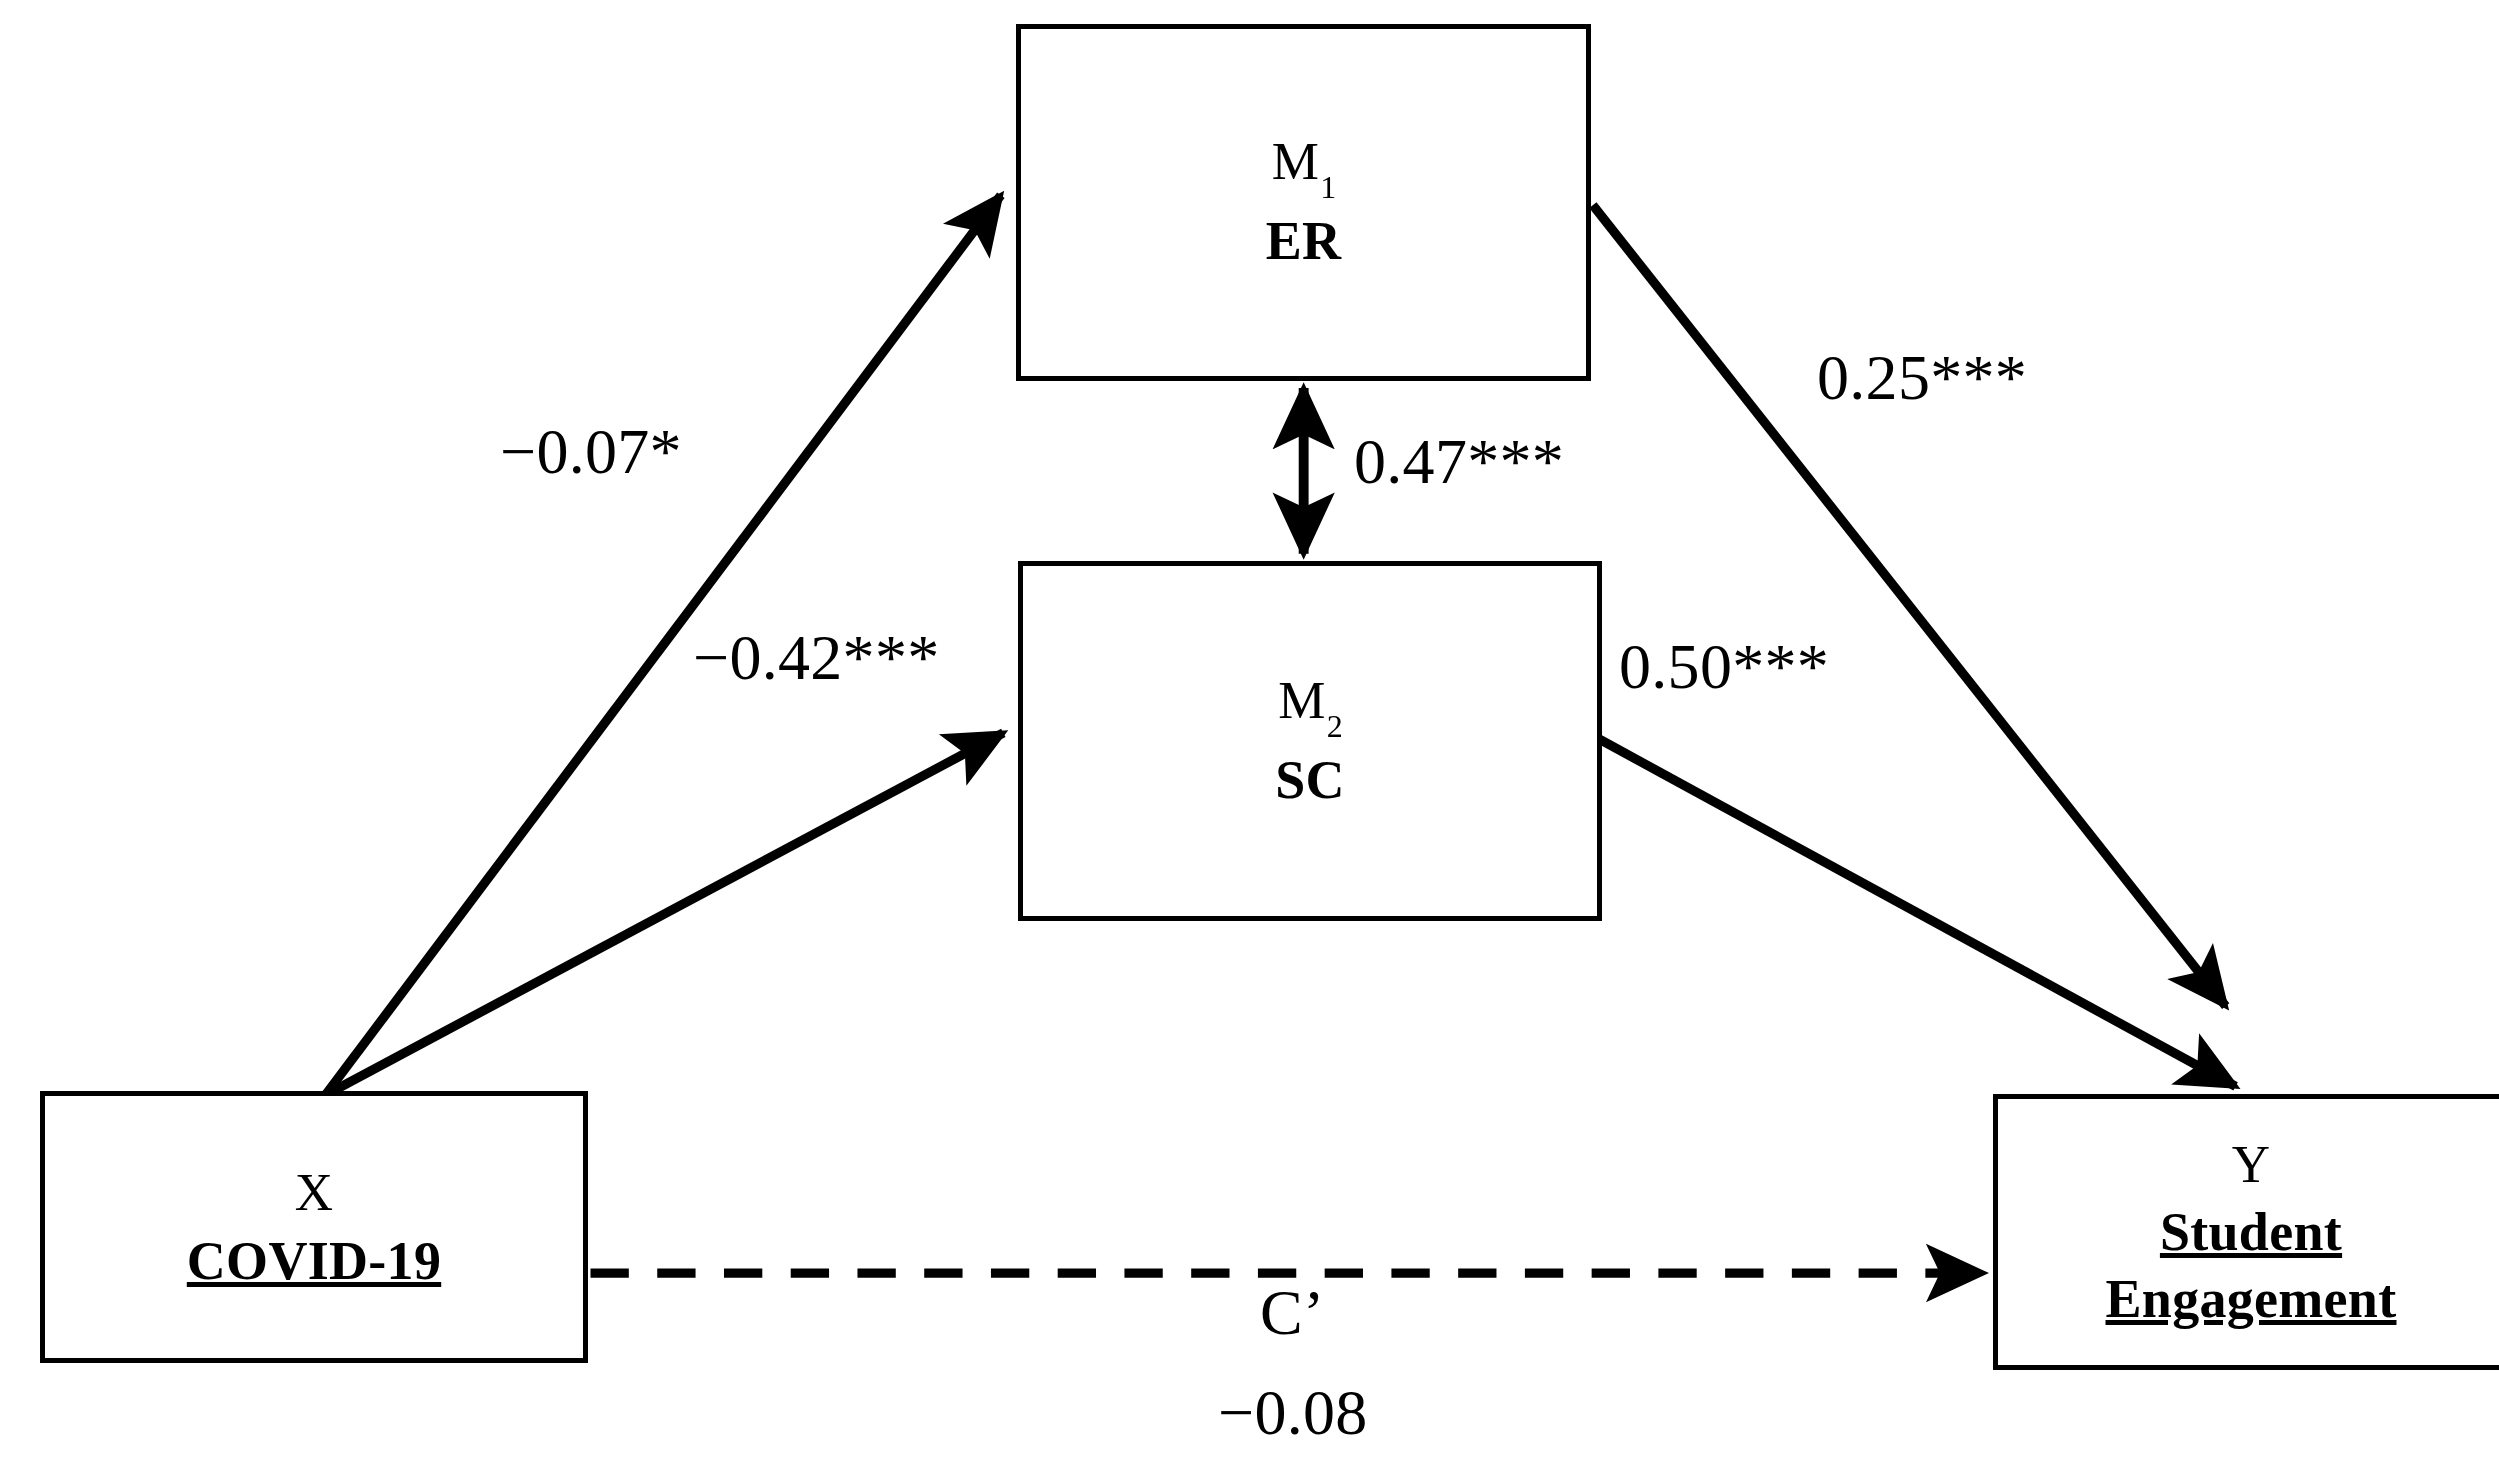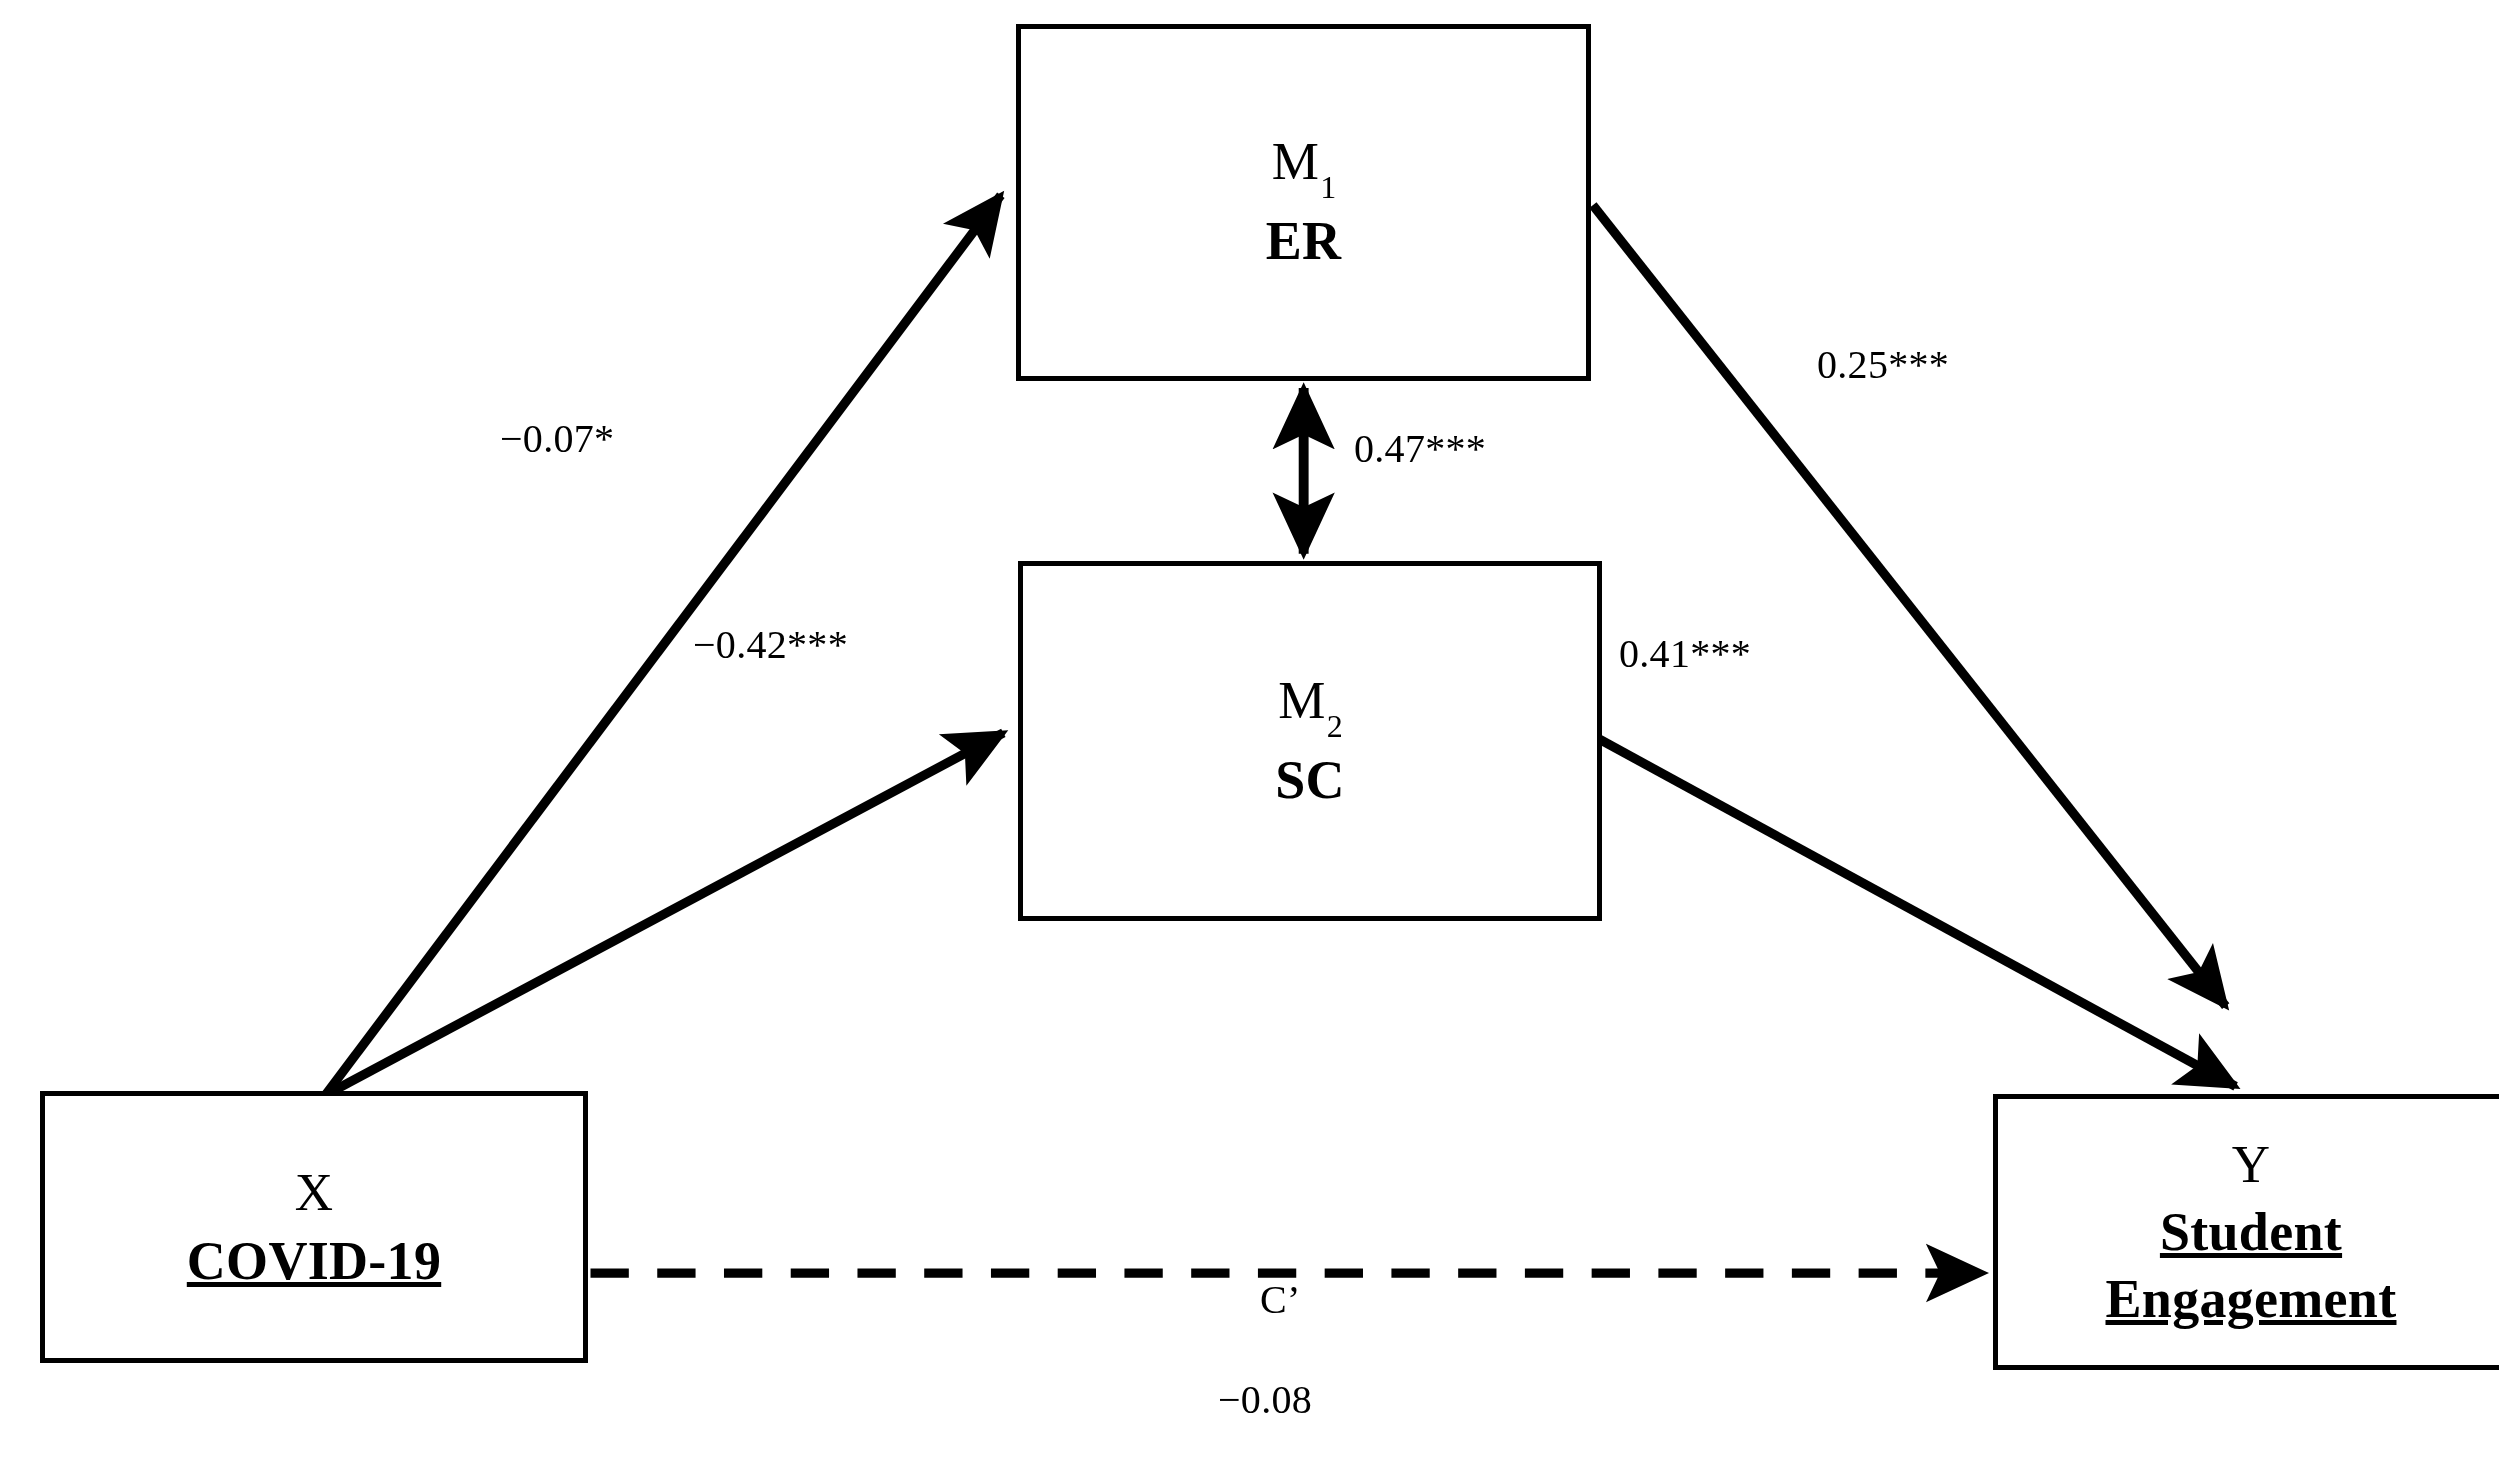--- a/index.html
+++ b/index.html
@@ -62,21 +62,21 @@
   }
   #box-m1 { left: 992px; top: 23.5px;  width: 575px; height: 357px; }
   #box-m2 { left: 994px; top: 561px; width: 584px; height: 360px; }
   #box-x  { left: 16px;   top: 1091px; width: 548px; height: 272px; }
   #box-y  { left: 1969px; top: 1094px; width: 516px; height: 276px; }
   #box-x .node-name, #box-y .node-name { margin-top: 6.2px; text-decoration: underline; }
 
   .edge-label {
     position: absolute;
     color: #000000;
-    font-size: 40px;
+    font-size: 64px;
     font-weight: 400;
     white-space: nowrap;
     letter-spacing: 0.3px;
   }
   #lbl-x-m1   { left: 476px;  top: 415px; }
   #lbl-x-m2   { left: 669px; top: 621px; }
   #lbl-m1-m2  { left: 1330px; top: 425px; }
   #lbl-m1-y   { left: 1793px; top: 341px; }
   #lbl-m2-y   { left: 1595px; top: 630px; }
   #lbl-cprime { left: 1236px; top: 1276px; }
@@ -131,20 +131,20 @@
   </div>
 
   <div class="edge-label" id="lbl-x-m1">−0.07*</div>
 
   <div class="edge-label" id="lbl-x-m2">−0.42***</div>
 
   <div class="edge-label" id="lbl-m1-m2">0.47***</div>
 
   <div class="edge-label" id="lbl-m1-y">0.25***</div>
 
-  <div class="edge-label" id="lbl-m2-y">0.41***</div>
+  <div class="edge-label" id="lbl-m2-y">0.50***</div>
 
   <div class="edge-label" id="lbl-cprime">C’</div>
 
   <div class="edge-label" id="lbl-direct">−0.08</div>
 
 </div>
 
 
 </body></html>

